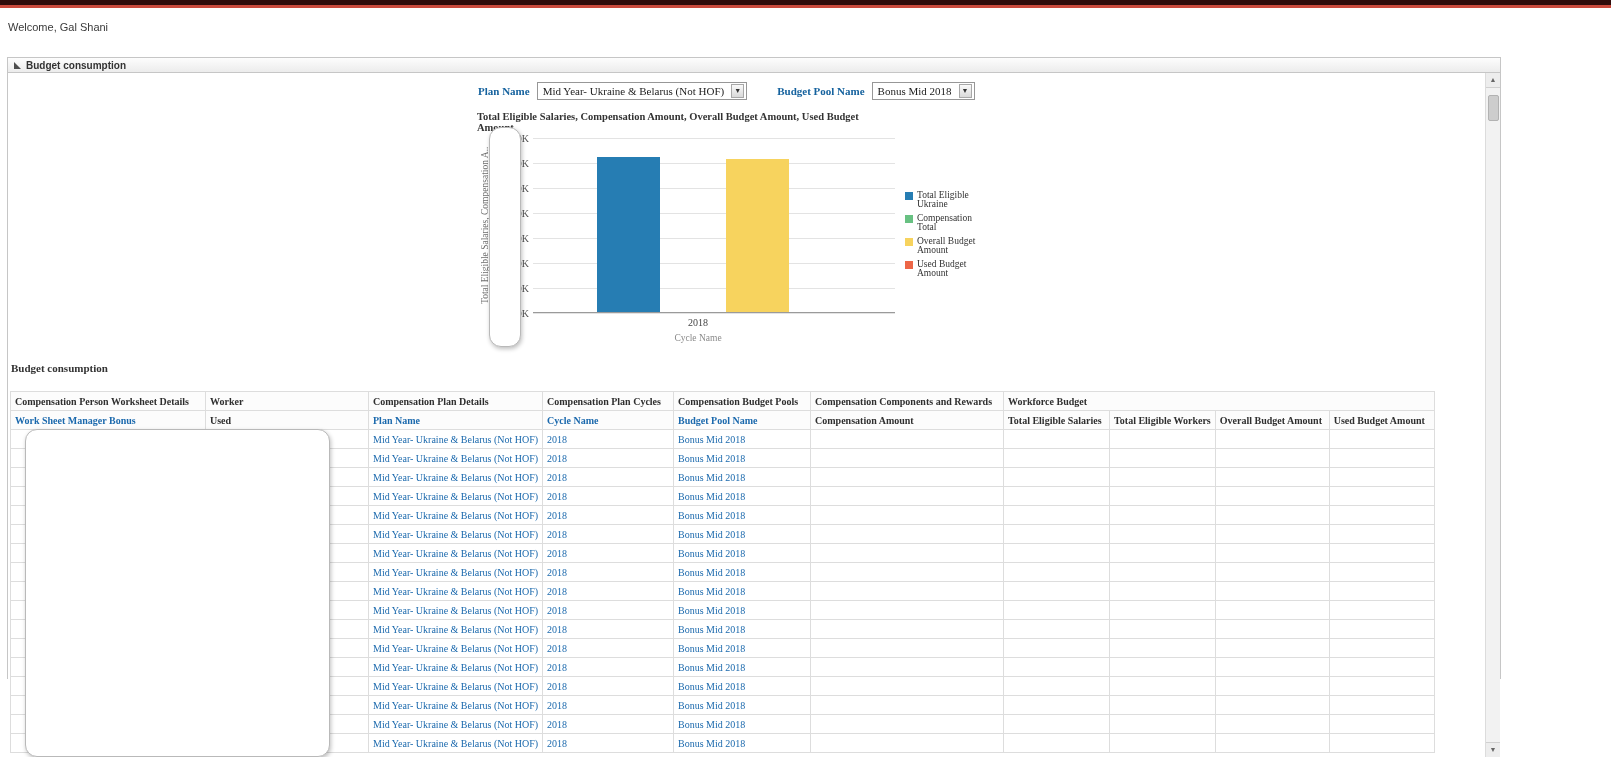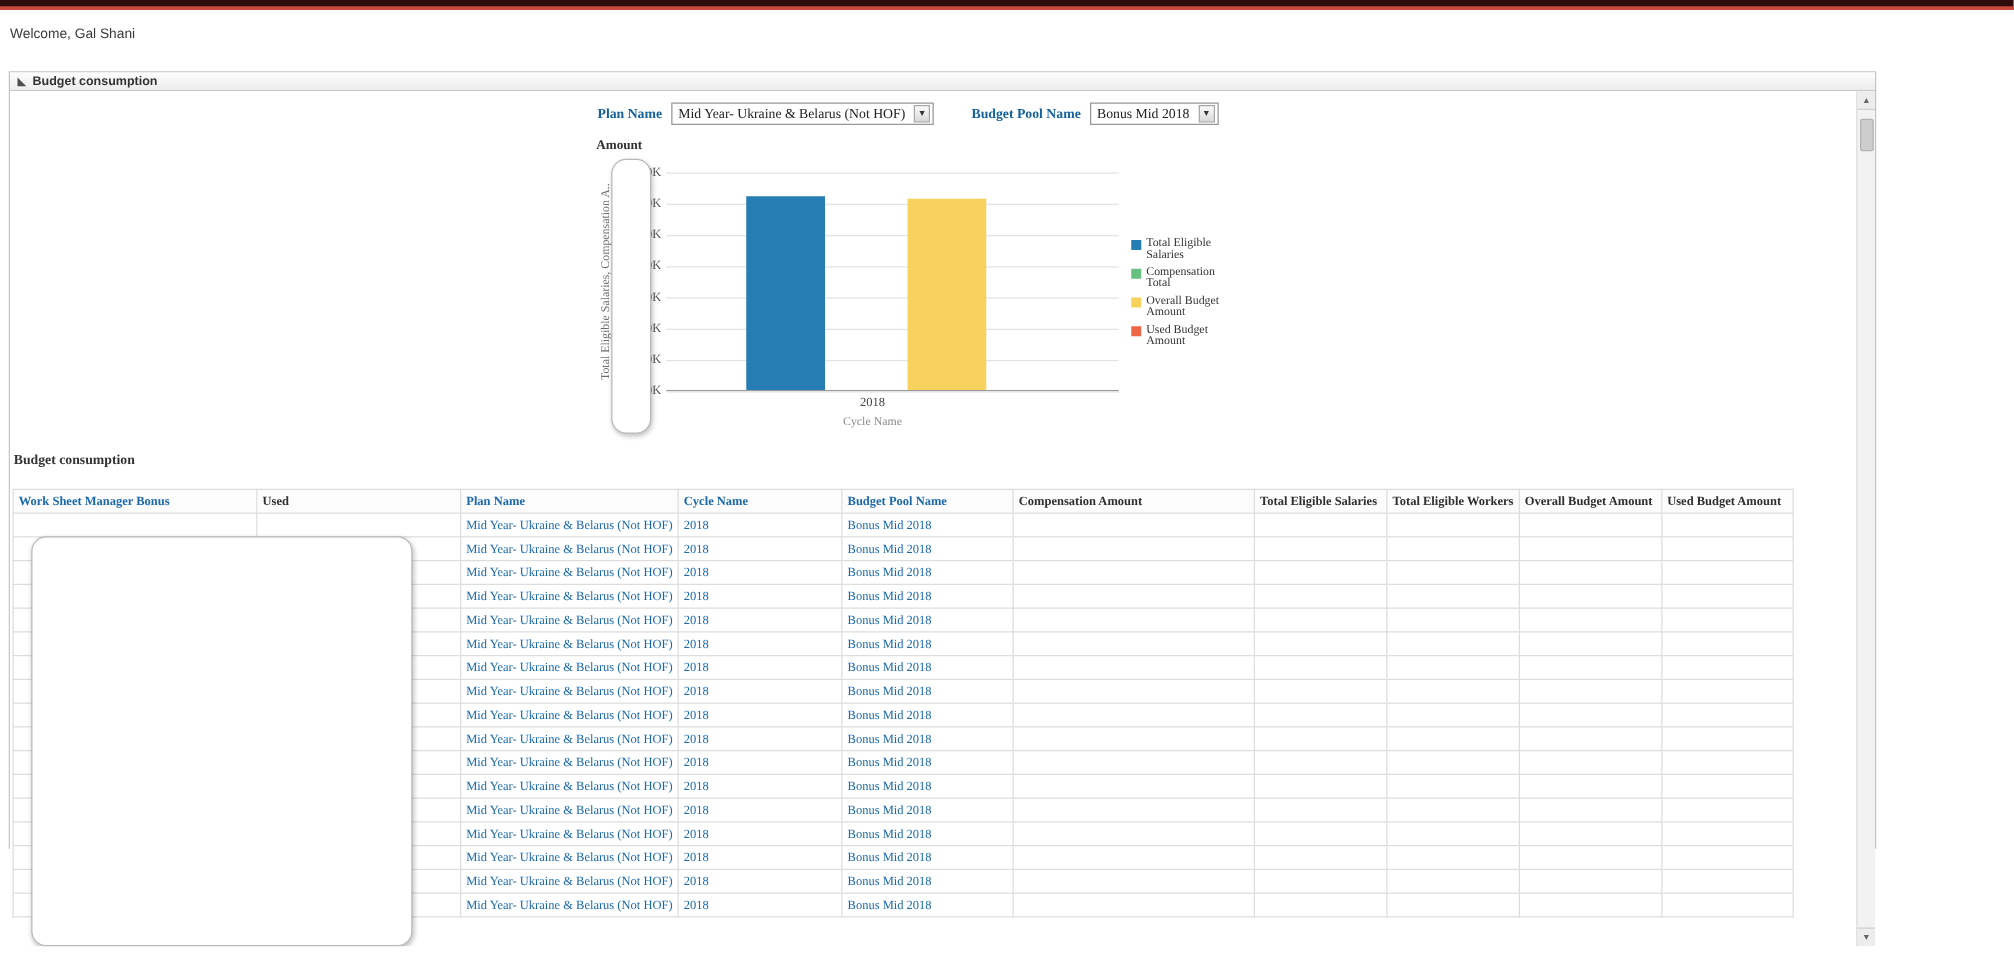--- a/index.html
+++ b/index.html
@@ -110,20 +110,21 @@
       <span class="filter-gap"></span>
       <span class="filter-label">Budget Pool Name</span>
       <span class="select">
         <span>Bonus Mid 2018</span>
         <span class="arrow">▼</span>
       </span>
     </div>
 
     <div class="chart">
       <div class="chart-title">
+        <div>Total Eligible Salaries, Compensation Amount, Overall Budget Amount, Used Budget</div>
         <div>Amount</div>
       </div>
       <div class="y-title">Total Eligible  Salaries, Compensation A..</div>
       <div class="plot">
         <div class="x-cat">2018</div>
         <div class="x-title">Cycle Name</div>
       <div class="gridline" style="top: 0px;"></div>
           <div class="ytick" style="top: 0px;">0K</div>
           <div class="gridline" style="top: 25px;"></div>
           <div class="ytick" style="top: 25px;">0K</div>
@@ -141,21 +142,21 @@
           <div class="ytick" style="top: 175px;">0K</div>
           <div class="bar" style="left: 64px; width: 63px; height: 155px; background: rgb(38, 125, 179);"></div>
           <div class="bar" style="left: 128.5px; width: 63px; height: 0px; background: rgb(104, 193, 130);"></div>
           <div class="bar" style="left: 193px; width: 63px; height: 153px; background: rgb(247, 211, 94);"></div>
           <div class="bar" style="left: 257.5px; width: 63px; height: 0px; background: rgb(237, 102, 71);"></div>
         </div>
       <div class="legend">
           <div class="legend-item">
             <span class="swatch" style="background: rgb(38, 125, 179);"></span>
             <span class="legend-label">Total Eligible
-Salaries</span>
+Ukraine</span>
           </div>
           <div class="legend-item">
             <span class="swatch" style="background: rgb(104, 193, 130);"></span>
             <span class="legend-label">Compensation
 Total</span>
           </div>
           <div class="legend-item">
             <span class="swatch" style="background: rgb(247, 211, 94);"></span>
             <span class="legend-label">Overall Budget
 Amount</span>
@@ -179,20 +180,29 @@
           <col style="width: 131px;">
           <col style="width: 137px;">
           <col style="width: 193px;">
           <col style="width: 106px;">
           <col style="width: 105px;">
           <col style="width: 114px;">
           <col style="width: 105px;">
         </colgroup>
       <thead>
           <tr>
+            <th colspan="1">Compensation Person Worksheet Details</th>
+            <th colspan="1">Worker</th>
+            <th colspan="1">Compensation Plan Details</th>
+            <th colspan="1">Compensation Plan Cycles</th>
+            <th colspan="1">Compensation Budget Pools</th>
+            <th colspan="1">Compensation Components and Rewards</th>
+            <th colspan="4">Workforce Budget</th>
+          </tr>
+          <tr>
             <th class="link">Work Sheet Manager Bonus</th>
             <th>Used</th>
             <th class="link">Plan Name</th>
             <th class="link">Cycle Name</th>
             <th class="link">Budget Pool Name</th>
             <th>Compensation Amount</th>
             <th>Total Eligible Salaries</th>
             <th>Total Eligible Workers</th>
             <th>Overall Budget Amount</th>
             <th>Used Budget Amount</th>

